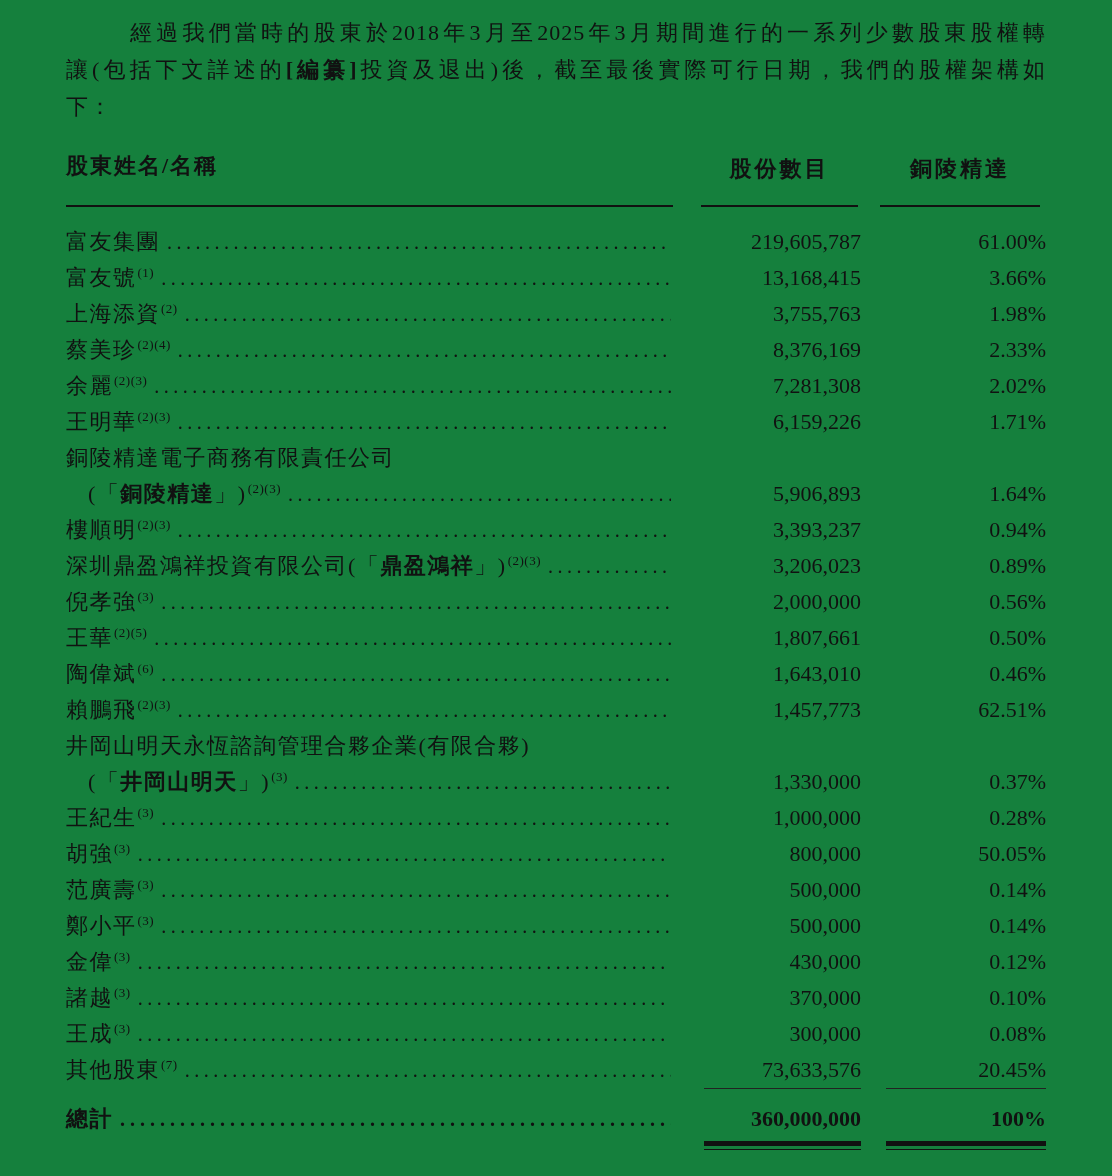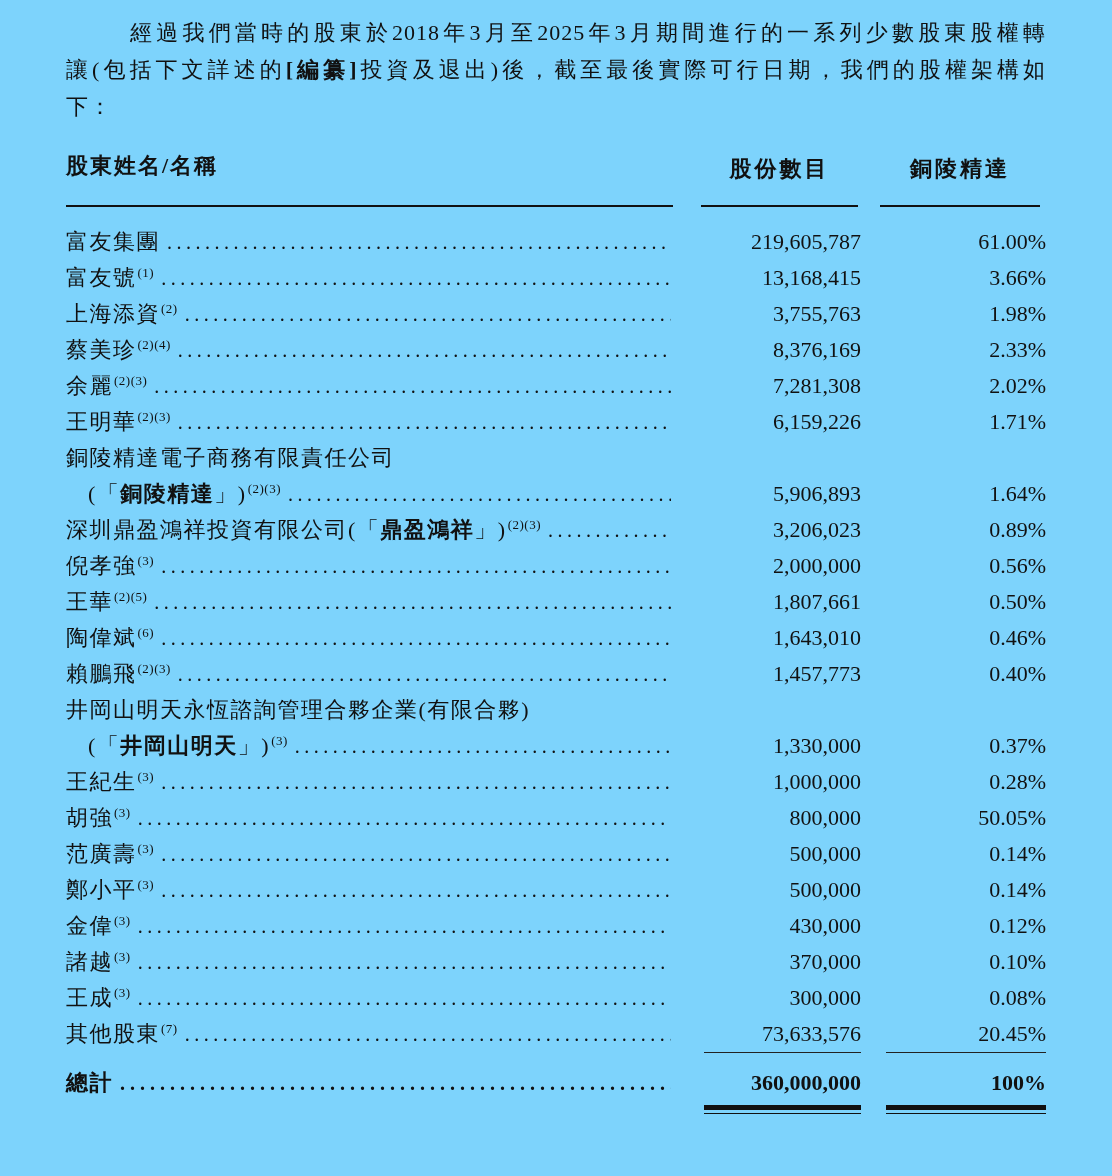--- a/index.html
+++ b/index.html
@@ -1,20 +1,20 @@
 <!DOCTYPE html>
 <html><head>
 <meta charset="utf-8">
 <style>
   html,body{margin:0;padding:0;background:#e8e8e8;}
   .page{
     position:relative;
     width:1112px;height:1176px;
     margin:0 auto;
-    background:#7dd3fc;
+    background:#15803d;
     color:#111111;
     font-family:"Liberation Serif","DejaVu Serif",serif;
     font-size:22px;
     overflow:hidden;
     box-sizing:border-box;
   }
   b{font-weight:bold;}
   
   .intro{margin:14px 66px 0 66px;line-height:37px;}
   .iline{display:block;letter-spacing:1px;text-align:justify;text-align-last:justify;}
@@ -129,20 +129,28 @@
         <div class="trow indent">
           <div class="c-name">
             <span class="nm">(「<b>銅陵精達</b>」)<sup>(2)(3)</sup></span>
             <span class="leader"></span>
           </div>
           <div class="c-shares">5,906,893</div>
           <div class="c-pct">1.64%</div>
         </div>
         <div class="trow">
           <div class="c-name">
+            <span class="nm">樓順明<sup>(2)(3)</sup></span>
+            <span class="leader"></span>
+          </div>
+          <div class="c-shares">3,393,237</div>
+          <div class="c-pct">0.94%</div>
+        </div>
+        <div class="trow">
+          <div class="c-name">
             <span class="nm">深圳鼎盈鴻祥投資有限公司(「<b>鼎盈鴻祥</b>」)<sup>(2)(3)</sup></span>
             <span class="leader"></span>
           </div>
           <div class="c-shares">3,206,023</div>
           <div class="c-pct">0.89%</div>
         </div>
         <div class="trow">
           <div class="c-name">
             <span class="nm">倪孝強<sup>(3)</sup></span>
             <span class="leader"></span>
@@ -165,21 +173,21 @@
           </div>
           <div class="c-shares">1,643,010</div>
           <div class="c-pct">0.46%</div>
         </div>
         <div class="trow">
           <div class="c-name">
             <span class="nm">賴鵬飛<sup>(2)(3)</sup></span>
             <span class="leader"></span>
           </div>
           <div class="c-shares">1,457,773</div>
-          <div class="c-pct">0.40%</div>
+          <div class="c-pct">62.51%</div>
         </div>
         <div class="trow">
           <div class="c-name">
             <span class="nm">井岡山明天永恆諮詢管理合夥企業(有限合夥)</span>
           </div>
           <div class="c-shares"></div>
           <div class="c-pct"></div>
         </div>
         <div class="trow indent">
           <div class="c-name">

